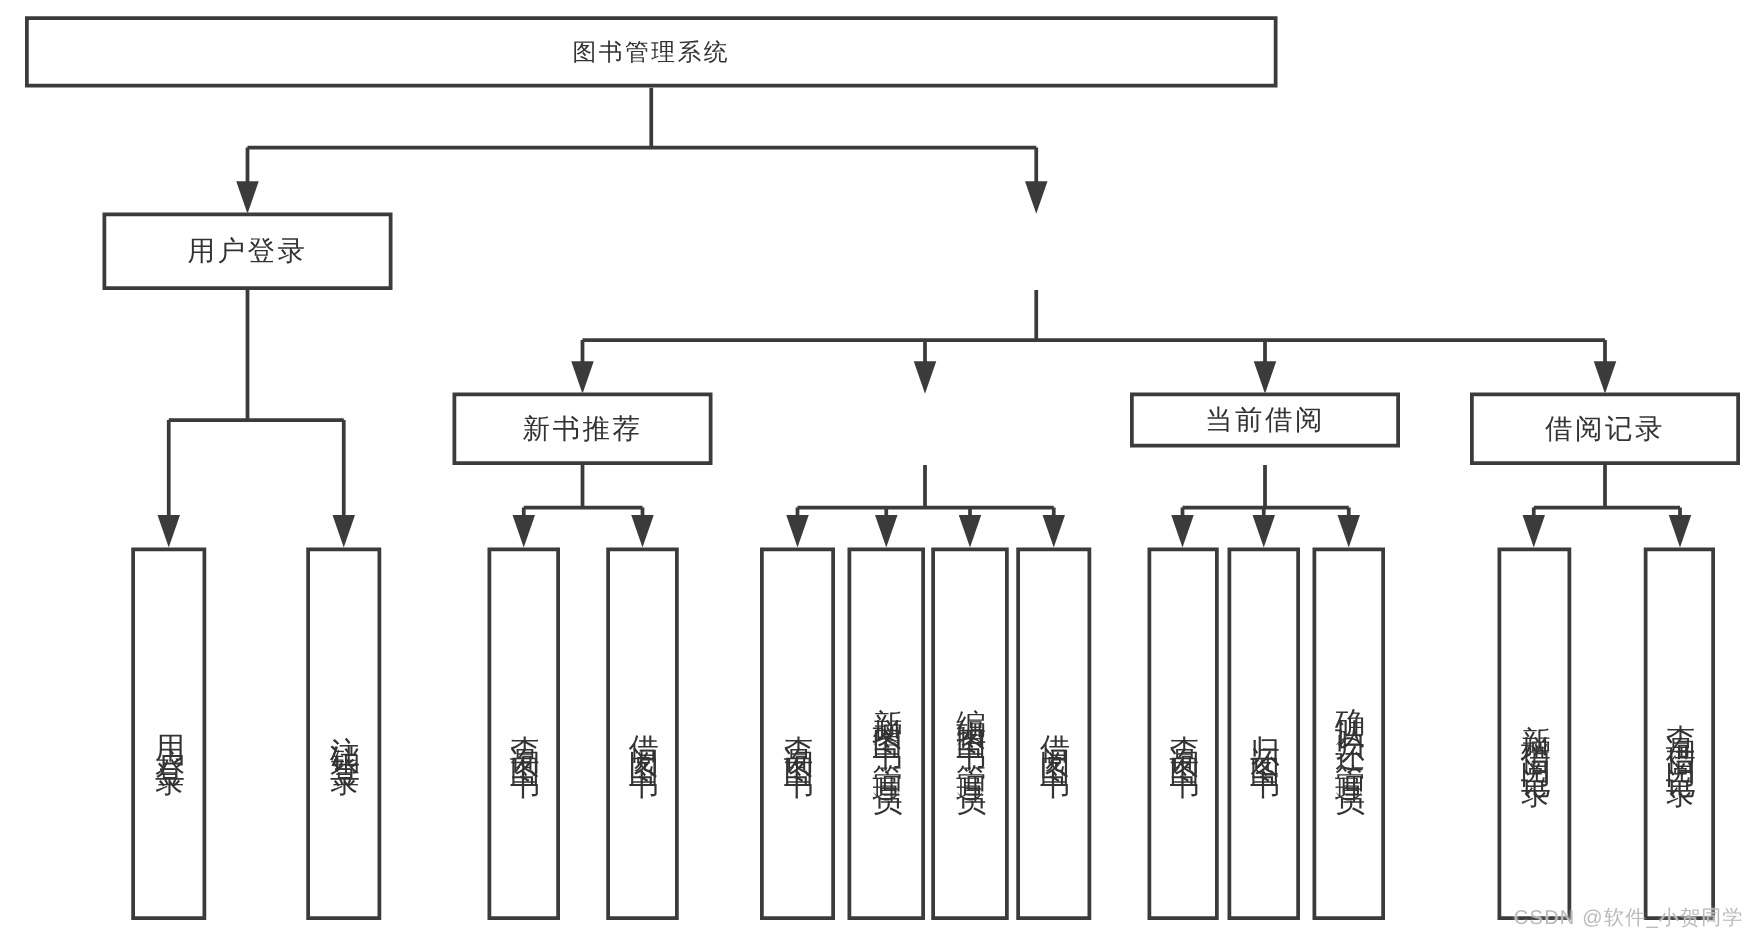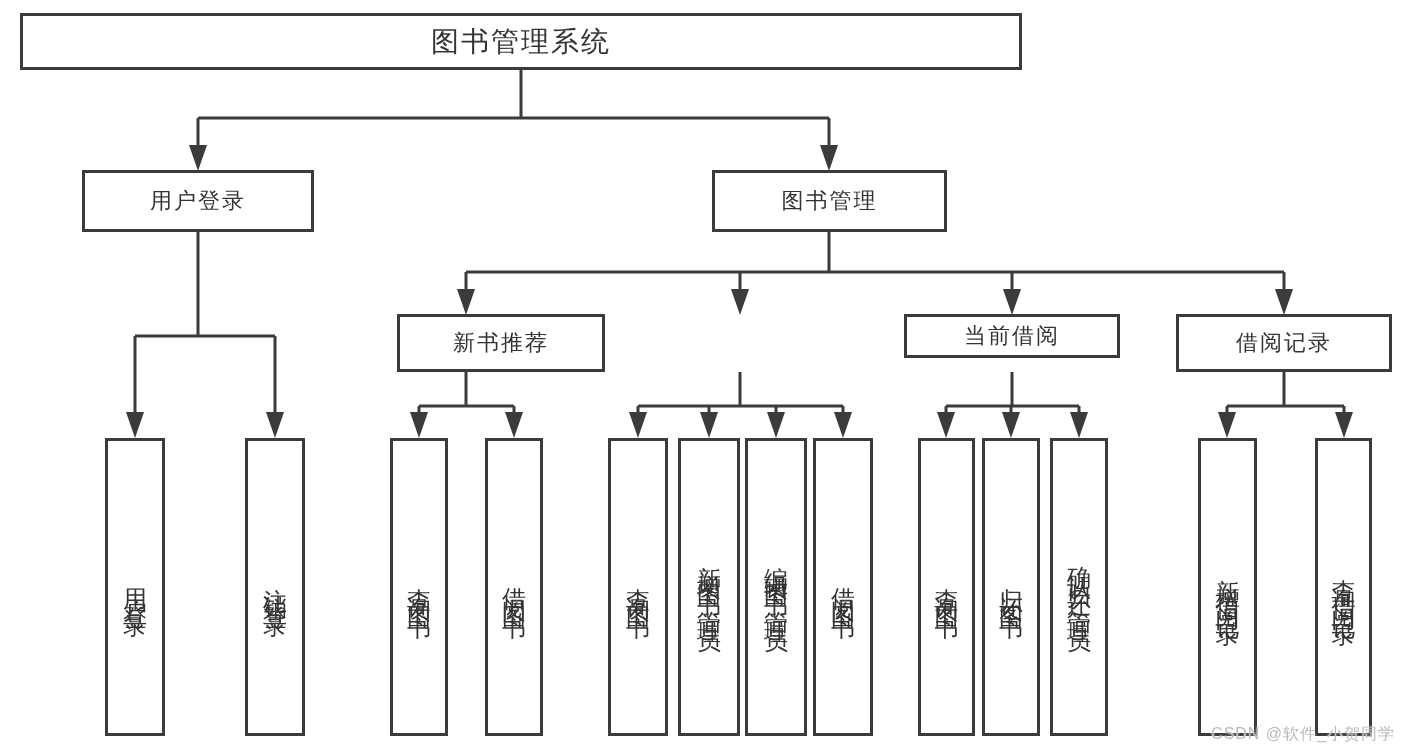--- a/index.html
+++ b/index.html
@@ -21,21 +21,21 @@
     box-sizing: border-box;
     border: 3px solid #3b3b3b;
     background: #ffffff;
     display: flex;
     align-items: center;
     justify-content: center;
     color: #333333;
     text-align: center;
   }
   .node.h { font-size: 22px; letter-spacing: 2px; white-space: nowrap; }
-  .node.root-box { font-size: 28px; }
+  .node.root-box { font-size: 19px; }
   .node.v {
     writing-mode: vertical-rl;
     text-orientation: mixed;
     font-size: 24px;
     letter-spacing: 9px;
     line-height: 1;
   }
   .watermark {
     position: absolute;
     right: 10px;
@@ -89,23 +89,22 @@
       <polygon points="1002,412 1020,412 1011,438"></polygon>
       <polygon points="1070,412 1088,412 1079,438"></polygon>
       <polygon points="1218,412 1236,412 1227,438"></polygon>
       <polygon points="1335,412 1353,412 1344,438"></polygon>
     </g>
   </svg>
 
   <div class="node h root-box" style="left:20px; top:13px; width:1002px; height:57px;">图书管理系统</div>
 
   <div class="node h" style="left:82px; top:170px; width:232px; height:62px;">用户登录</div>
-  <div class="node h" style="left:712px; top:170px; width:235px; height:62px;">图书管理</div>
 
-  <div class="node h" style="left:362px; top:314px; width:208px; height:58px;margin-left:35px;">新书推荐</div>
+  <div class="node h" style="left:362px; top:314px; width:208px; height:58px;">新书推荐</div>
   <div class="node h" style="left:904px; top:314px; width:216px; height:44px;">当前借阅</div>
   <div class="node h" style="left:1176px; top:314px; width:216px; height:58px;">借阅记录</div>
 
   <div class="node v" style="left:105px; top:438px; width:60px; height:298px;">用户登录</div>
   <div class="node v" style="left:245px; top:438px; width:60px; height:298px;">注销登录</div>
 
   <div class="node v" style="left:390px; top:438px; width:58px; height:298px;">查询图书</div>
   <div class="node v" style="left:485px; top:438px; width:58px; height:298px;">借阅图书</div>
 
   <div class="node v" style="left:608px; top:438px; width:60px; height:298px;">查询图书</div>

